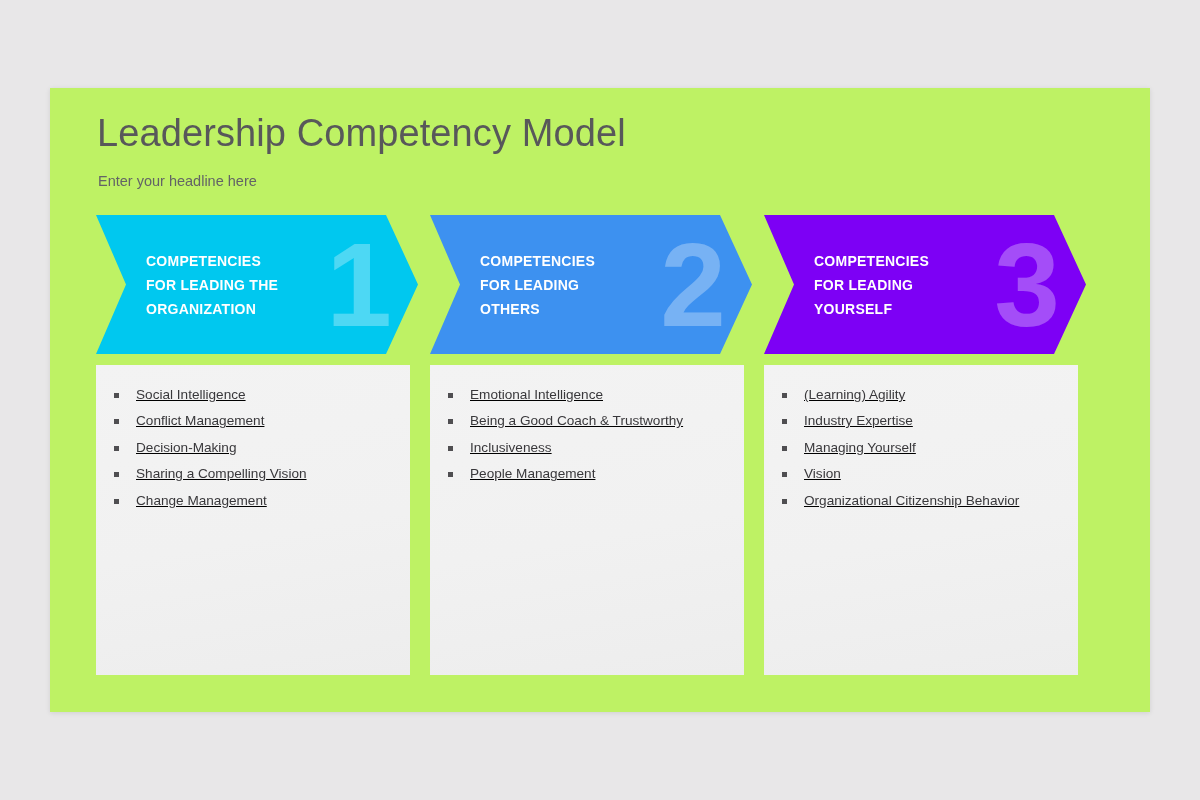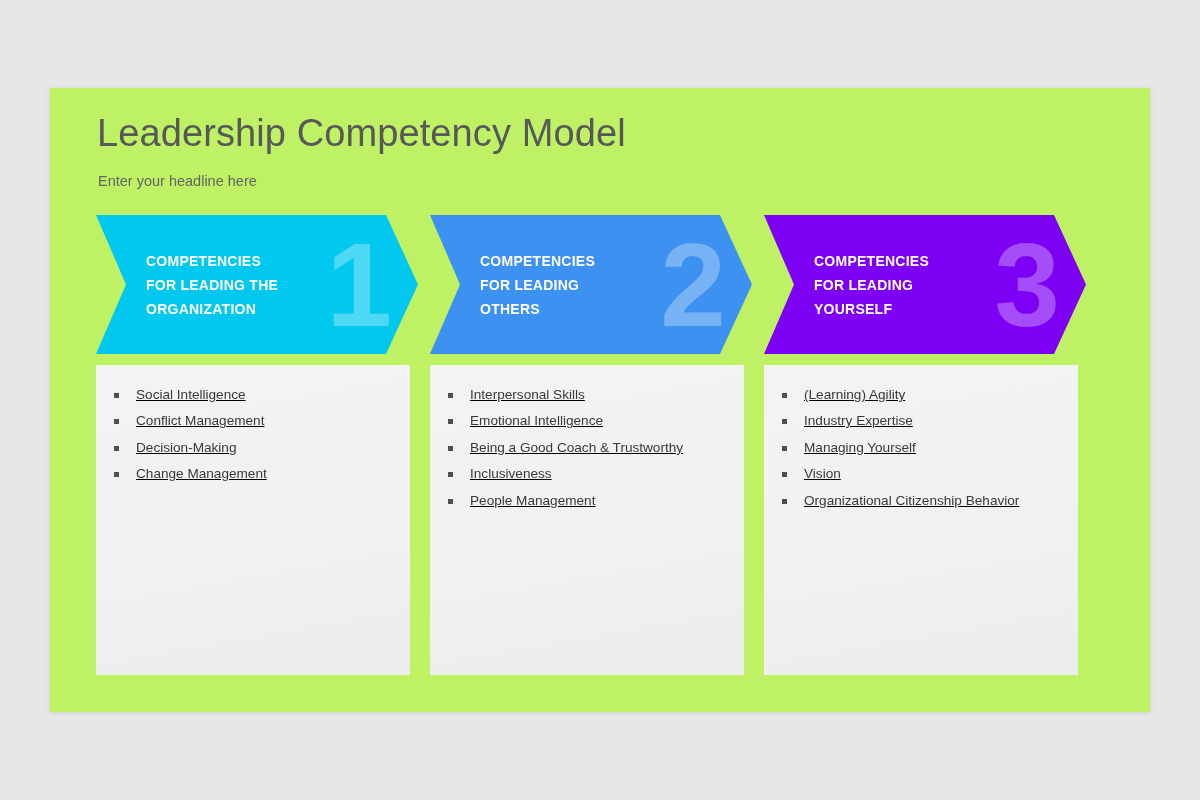--- a/index.html
+++ b/index.html
@@ -161,35 +161,35 @@
         <span class="banner-number">1</span>
         <div class="banner-title">COMPETENCIES
 FOR LEADING THE
 ORGANIZATION</div>
       </div>
       <div class="card">
         <ul class="card-list">
           <li><span class="bullet"></span><span>Social Intelligence</span></li>
           <li><span class="bullet"></span><span>Conflict Management</span></li>
           <li><span class="bullet"></span><span>Decision-Making</span></li>
+          <li><span class="bullet"></span><span>Sharing a Compelling Vision</span></li>
           <li><span class="bullet"></span><span>Change Management</span></li>
         </ul>
       </div>
     </div>
 
     <div class="column col-1">
       <div class="banner" style="background: rgb(61, 145, 240);">
         <span class="banner-number">2</span>
         <div class="banner-title">COMPETENCIES
 FOR LEADING
 OTHERS</div>
       </div>
       <div class="card">
         <ul class="card-list">
-          <li><span class="bullet"></span><span>Interpersonal Skills</span></li>
           <li><span class="bullet"></span><span>Emotional Intelligence</span></li>
           <li><span class="bullet"></span><span>Being a Good Coach &amp; Trustworthy</span></li>
           <li><span class="bullet"></span><span>Inclusiveness</span></li>
           <li><span class="bullet"></span><span>People Management</span></li>
         </ul>
       </div>
     </div>
 
     <div class="column col-2">
       <div class="banner" style="background: rgb(125, 0, 245);">

